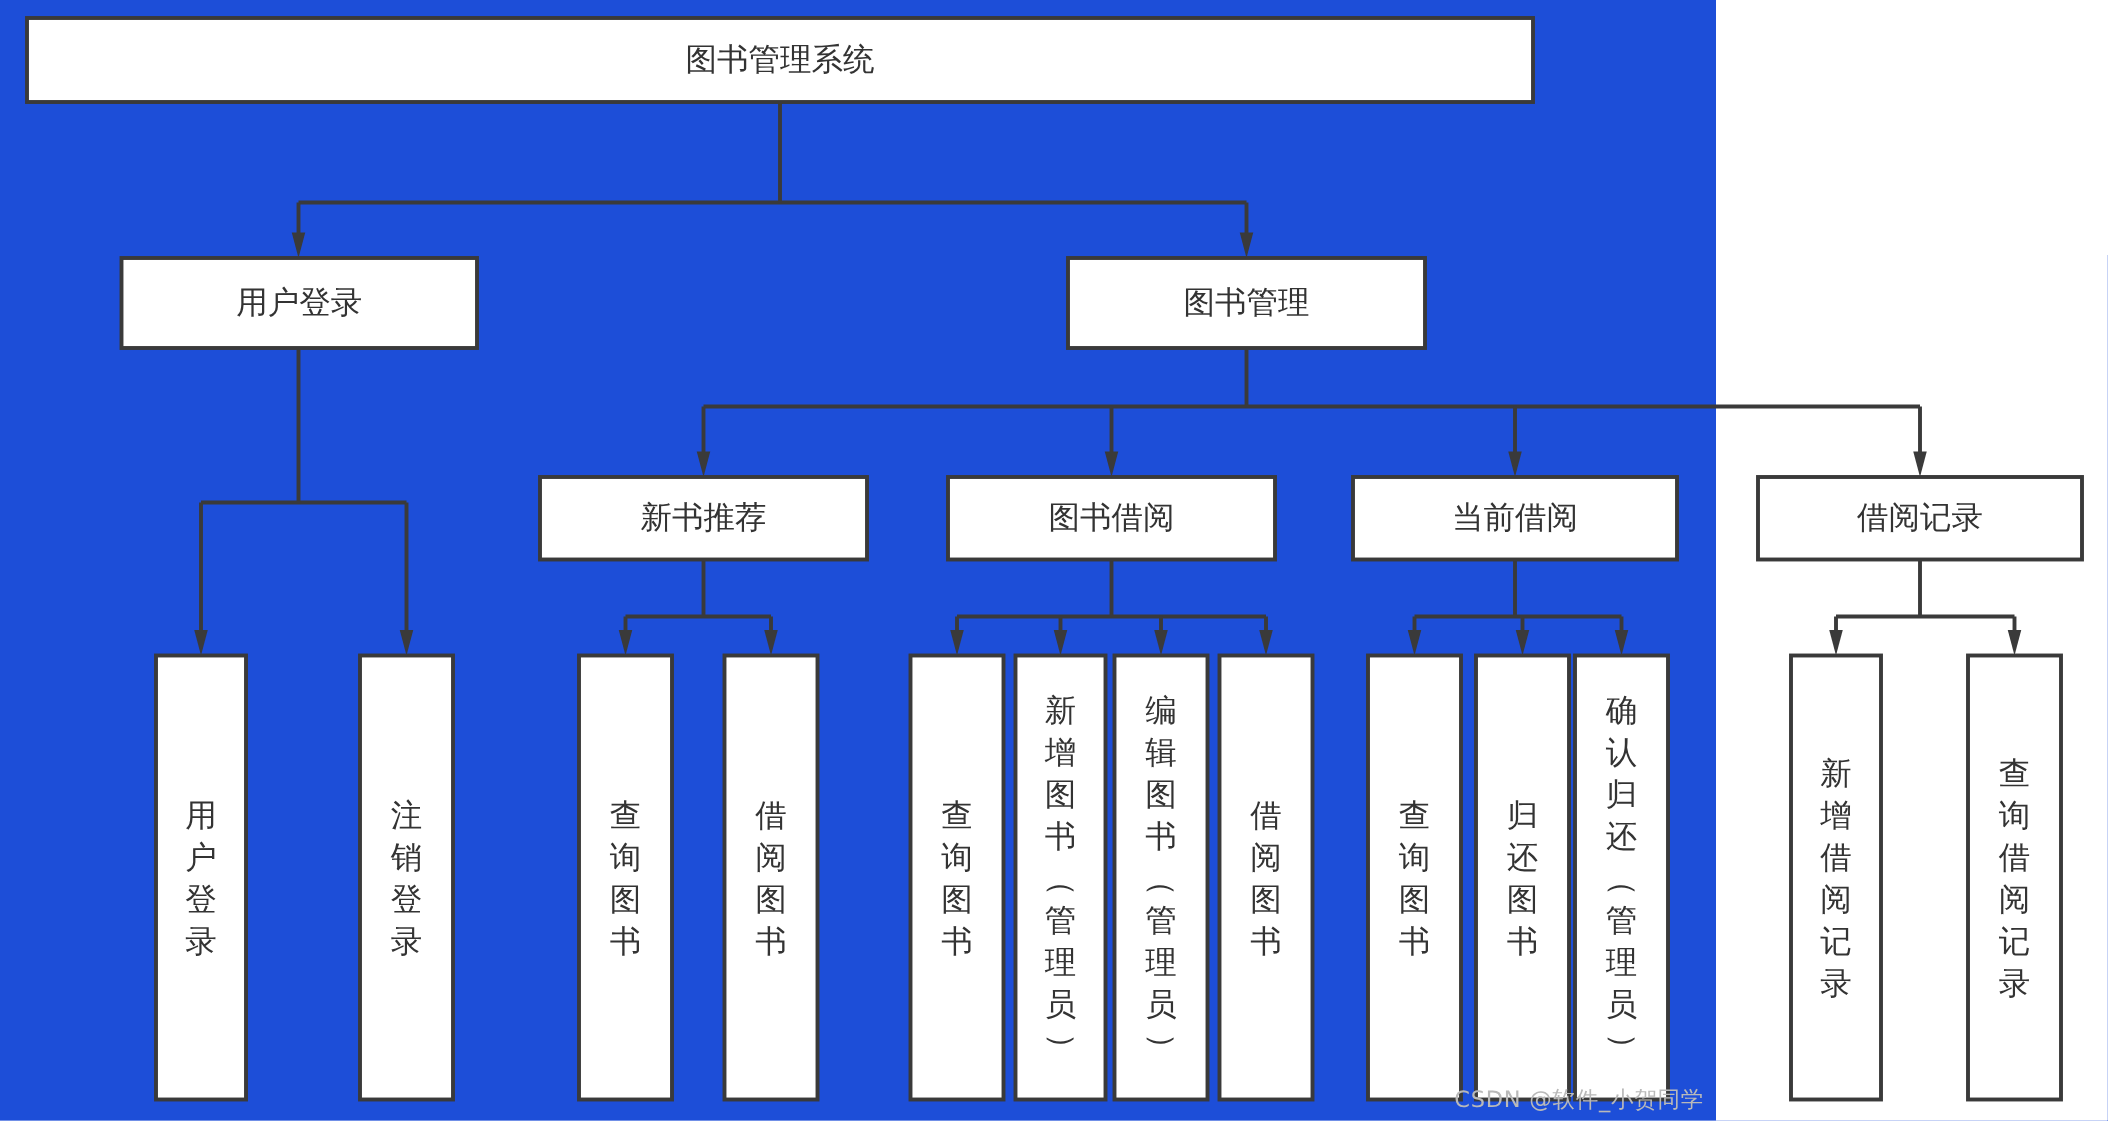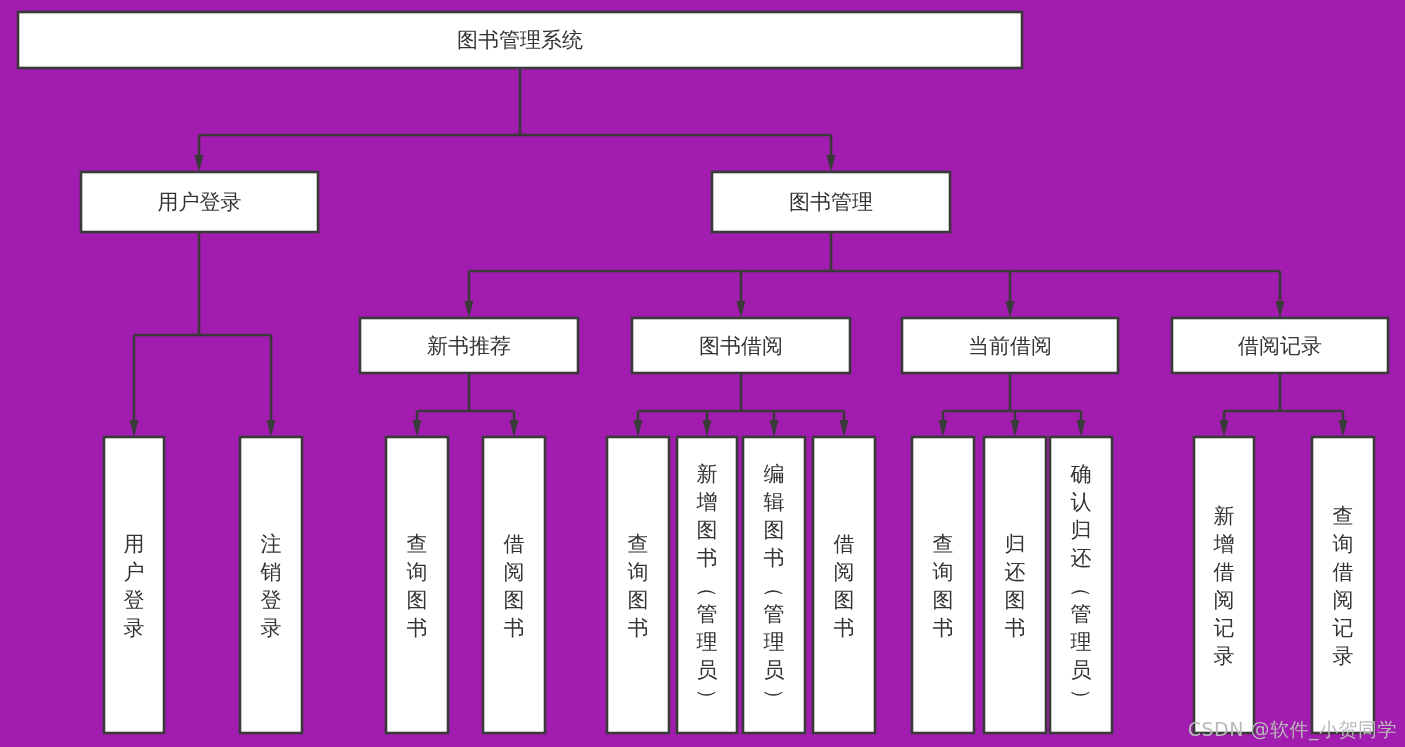--- a/index.html
+++ b/index.html
@@ -9,23 +9,23 @@
     background: #ffffff;
   }
   body {
     width: 1405px;
     height: 747px;
     overflow: hidden;
     font-family: "DejaVu Sans", "Liberation Sans", sans-serif;
   }
   #diagram-root {
     position: relative;
-    width: 1405px;
+    width: 1144px;
     height: 747px;
-    background: #a21caf;
+    background: #1d4ed8;
   }
   svg#tree-svg {
     position: absolute;
     left: 0;
     top: 0;
     width: 1405px;
     height: 747px;
     display: block;
   }
   .node-box {
@@ -48,21 +48,21 @@
   }
   .arrow-head {
     fill: #3a3a3a;
     stroke: none;
   }
   .watermark {
     position: absolute;
     right: 8px;
     bottom: 4px;
     font-family: "DejaVu Sans", "Liberation Sans", sans-serif;
-    font-size: 19px;
+    font-size: 15px;
     color: #b9b9b9;
     letter-spacing: 0.5px;
     white-space: nowrap;
     pointer-events: none;
     margin-top: 26px;
   }
 </style>
 </head>
 <body>
 

